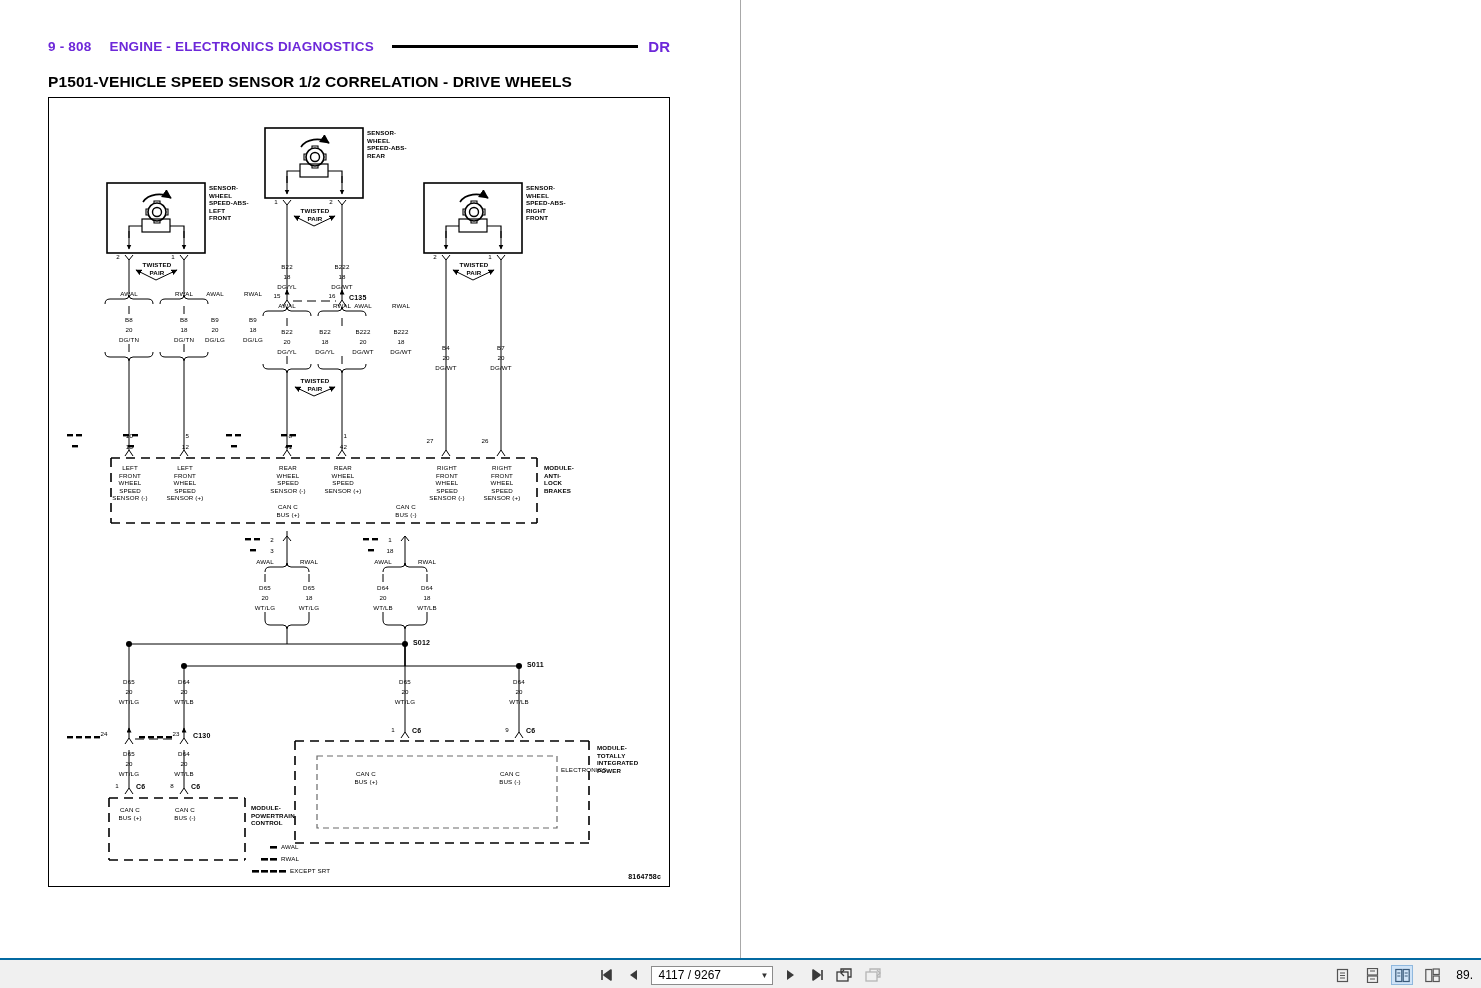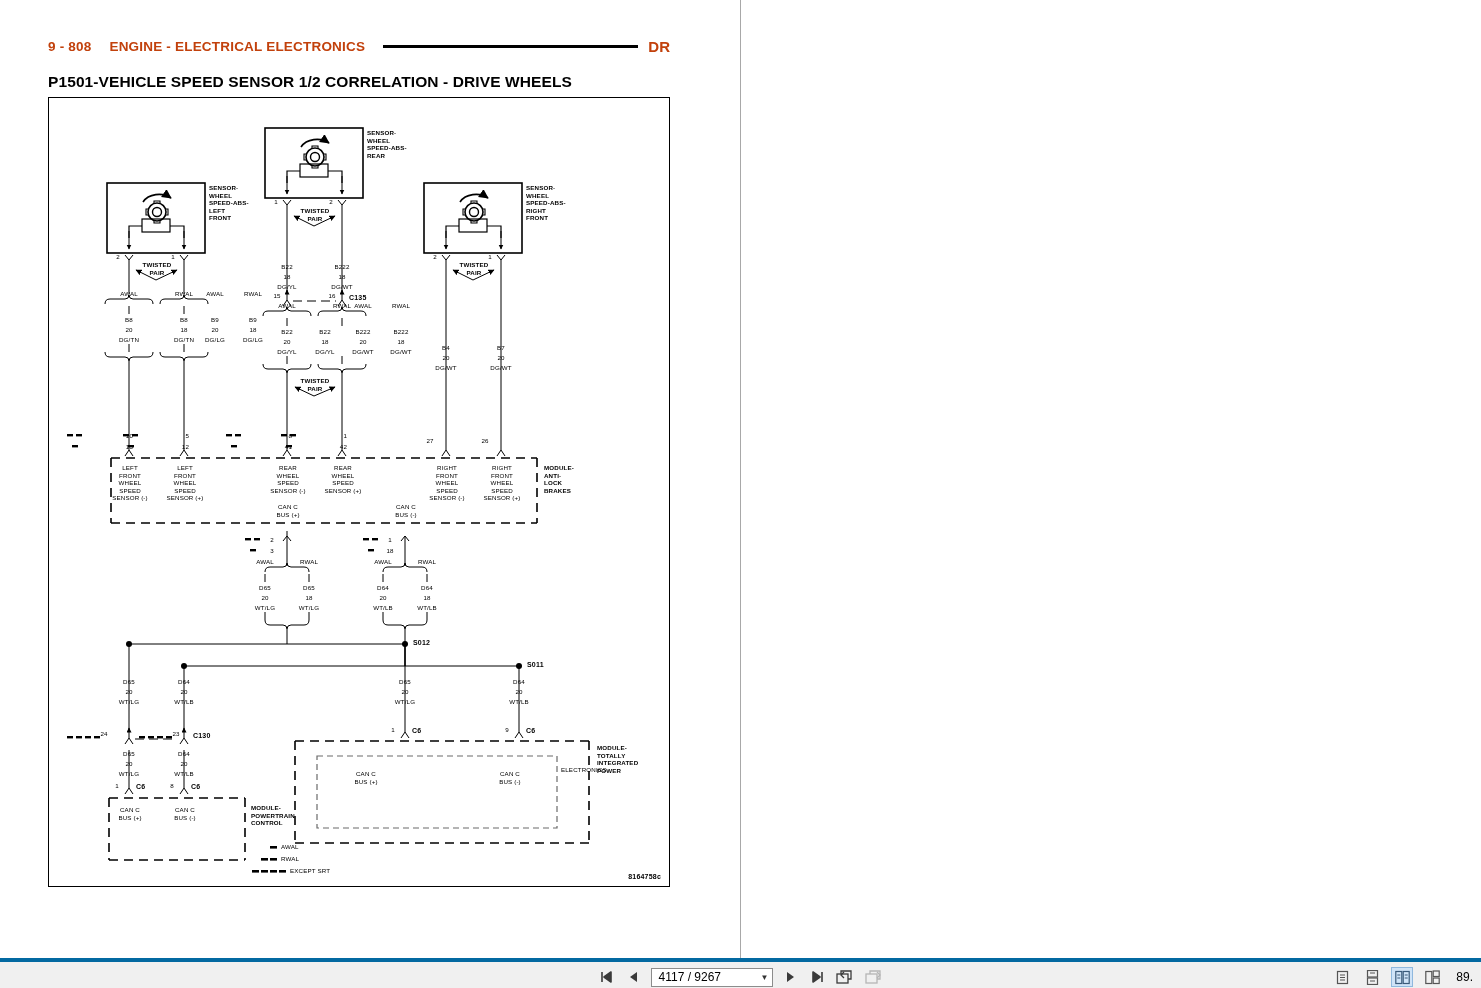--- a/index.html
+++ b/index.html
@@ -13,21 +13,21 @@
   #app { position: relative; width: 1481px; height: 988px; background:#fff; }
 
   
   .viewer { position:absolute; left:0; top:0; width:1481px; height:958px; background:#fff; }
   .page { position:absolute; top:0; background:#fff; height:958px; }
   .page-left  { left:0;   width:740px; }
   .page-right { left:741px; width:740px; }
   .gutter { position:absolute; left:740px; top:0; width:1px; height:958px; background:#a8a8a8; }
 
   
-  .runhead { position:absolute; display:flex; align-items:center; font-weight:bold; color:#c2410c; }
+  .runhead { position:absolute; display:flex; align-items:center; font-weight:bold; color:#6d28d9; }
   .rh-left  { left:48px;  top:38px; width:622px; }
   .rh-page { font-size:13.5px; letter-spacing:.2px; white-space:nowrap; }
   .rh-title { font-size:13.5px; letter-spacing:.2px; white-space:nowrap; }
   .rh-dr   { font-size:15px; }
   .rh-rule { flex:1 1 auto; height:2.6px; background:#000; }
   .rh-left .rh-page { margin-right:18px; }
   .rh-left .rh-title { margin-right:8px; }
   .rh-left .rh-rule { margin:0 10px; }
 
   
@@ -61,21 +61,21 @@
 
   
   .gear { position:absolute; }
 
   
   svg.ov { position:absolute; left:0; top:0; width:622px; height:790px; pointer-events:none; }
 
   
   .toolbar {
     position:absolute; left:0; top:958px; width:1481px; height:30px;
-    background:#f0f0f0; border-top:4px solid #0369a1;
+    background:#f0f0f0; border-top:2px solid #0369a1;
   }
   .tb-center {
     position:absolute; left:50%; top:0; transform:translateX(-50%);
     height:30px; display:flex; align-items:center; gap:9px;
   }
   .tbtn {
     width:17px; height:20px; display:flex; align-items:center; justify-content:center;
     background:transparent; border:none; cursor:pointer;
   }
   .pagebox {
@@ -99,21 +99,21 @@
 <body>
 
 <div id="app">
 
   <div class="viewer">
 
     <div class="page page-left">
 
       <div class="runhead rh-left">
         <span class="rh-page">9 - 808</span>
-        <span class="rh-title">ENGINE - ELECTRICAL ELECTRONICS</span>
+        <span class="rh-title">ENGINE - ELECTRONICS DIAGNOSTICS</span>
         <span class="rh-rule"></span>
         <span class="rh-dr">DR</span>
       </div>
 
       <div class="dtc-title">P1501-VEHICLE SPEED SENSOR 1/2 CORRELATION - DRIVE WHEELS</div>
 
       <div class="figure">
 
         <svg class="ov" viewBox="0 0 622 790">
           <defs>

